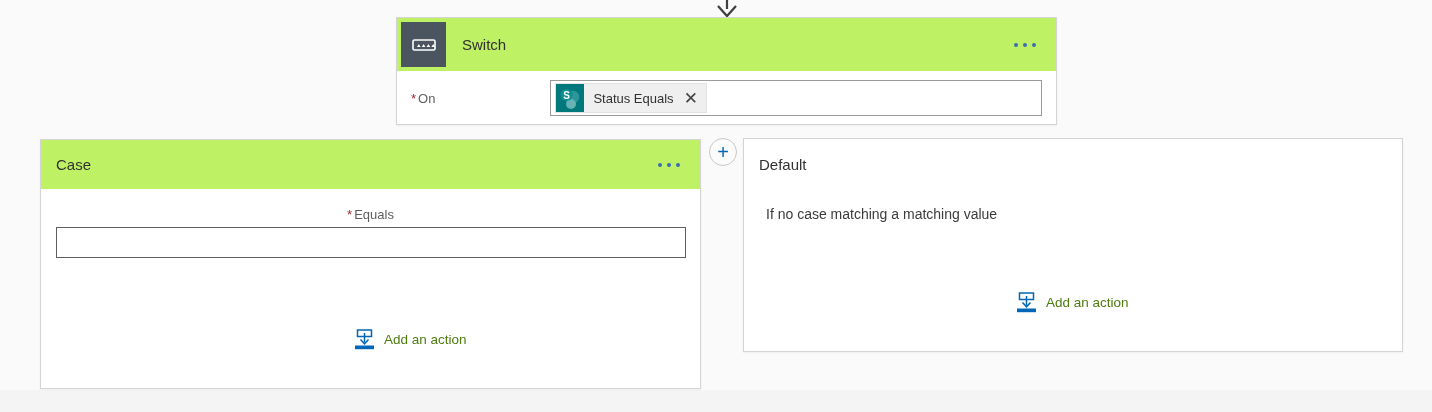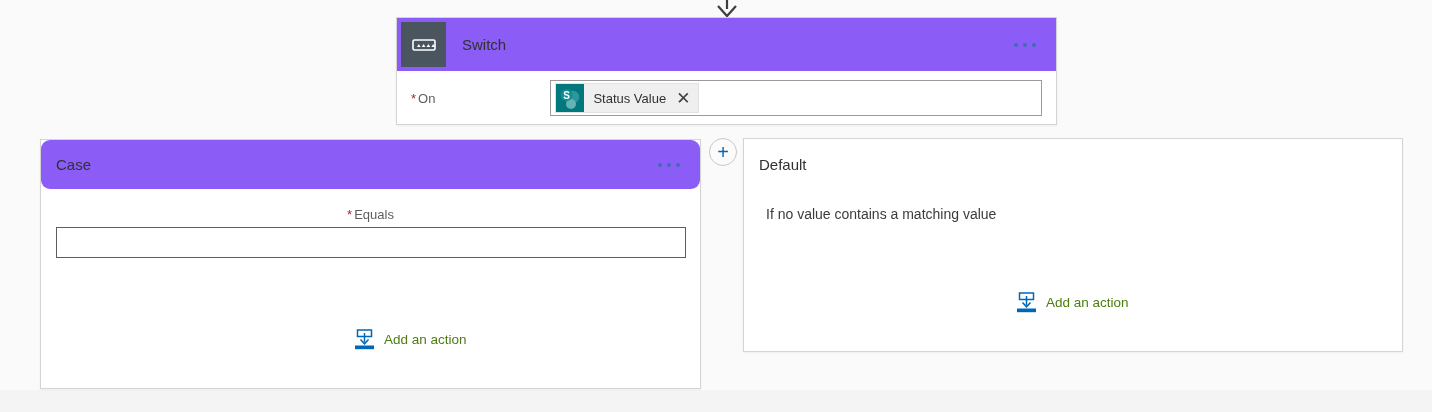--- a/index.html
+++ b/index.html
@@ -19,21 +19,21 @@
 
   
   .card {
     position: absolute;
     background: #ffffff;
     border: 1px solid #d4d4d4;
     box-shadow: 0 1px 2px rgba(0,0,0,0.05);
   }
   .card-header {
     display: flex; align-items: center;
-    background: #8b5cf6;
+    background: #bef264;
     cursor: pointer;
   }
   .card-title { font-size: 15px; color: #323130; }
 
   
   .menu-dots {
     margin-left: auto;
     display: flex; gap: 5px; align-items: center;
     padding: 8px 20px;
     cursor: pointer;
@@ -76,21 +76,21 @@
   }
   .token-icon { width: 28px; height: 28px; display: block; flex: 0 0 auto; }
   .token-label { font-size: 13px; color: #323130; margin: 0 8px 0 9px; }
   .token-close {
     font-size: 17px; color: #444; line-height: 1;
     font-weight: 400; cursor: pointer; padding: 0 2px;
   }
 
   
   #case-card { left: 40px; top: 139px; width: 661px; height: 250px; }
-  #case-card .card-header { height: 49px; padding-left: 15px; border-radius: 9px; }
+  #case-card .card-header { height: 49px; padding-left: 15px; }
   .case-body { padding: 18px 15px 6px 15px; }
   .equals-label { margin-bottom: 5px; font-size: 13px; }
   .equals-input {
     width: 630px; height: 31px;
     border: 1px solid #605e5c;
     background: #fff;
     font-size: 13px; padding: 0 8px;
     font-family: "Liberation Sans", sans-serif;
     outline: none;
   }
@@ -160,21 +160,21 @@
       <span class="field-label"><span class="req">*</span><span>On</span></span>
       <div class="on-input">
         <span class="token-pill">
           <svg class="token-icon" viewBox="0 0 28 28">
             <rect x="0" y="0" width="28" height="28" fill="#03787c"></rect>
             <circle cx="17" cy="13" r="6.2" fill="#2e969a"></circle>
             <circle cx="15" cy="20" r="5" fill="#66b3b6"></circle>
             <circle cx="10.5" cy="11" r="6" fill="#0b8f94"></circle>
             <text x="10.5" y="14.6" font-size="10" font-family="Liberation Sans, sans-serif" font-weight="bold" fill="#ffffff" text-anchor="middle">S</text>
           </svg>
-          <span class="token-label">Status Value</span>
+          <span class="token-label">Status Equals</span>
           <span class="token-close">✕</span>
         </span>
       </div>
     </div>
   </div>
 
   <div class="card" id="case-card">
     <div class="card-header">
       <span class="card-title">Case</span>
       <div class="menu-dots">
@@ -195,21 +195,21 @@
         <rect x="1" y="16.5" width="19" height="3.7" fill="#0067b8"></rect>
       </svg>
       <span>Add an action</span>
     </a>
   </div>
 
   <button id="add-case-btn">+</button>
 
   <div class="card" id="default-card">
     <div class="default-title card-title">Default</div>
-    <div class="default-desc">If no value contains a matching value</div>
+    <div class="default-desc">If no case matching a matching value</div>
     <a class="add-action">
       <svg class="add-action-icon" viewBox="0 0 21 21">
         <rect x="3.5" y="1" width="14" height="6.5" fill="none" stroke="#0067b8" stroke-width="1.5"></rect>
         <path d="M10.5 4 L10.5 13.5" stroke="#0067b8" stroke-width="1.5" fill="none"></path>
         <path d="M6.5 10.5 L10.5 14.8 L14.5 10.5" stroke="#0067b8" stroke-width="1.5" fill="none"></path>
         <rect x="1" y="16.5" width="19" height="3.7" fill="#0067b8"></rect>
       </svg>
       <span>Add an action</span>
     </a>
   </div>

